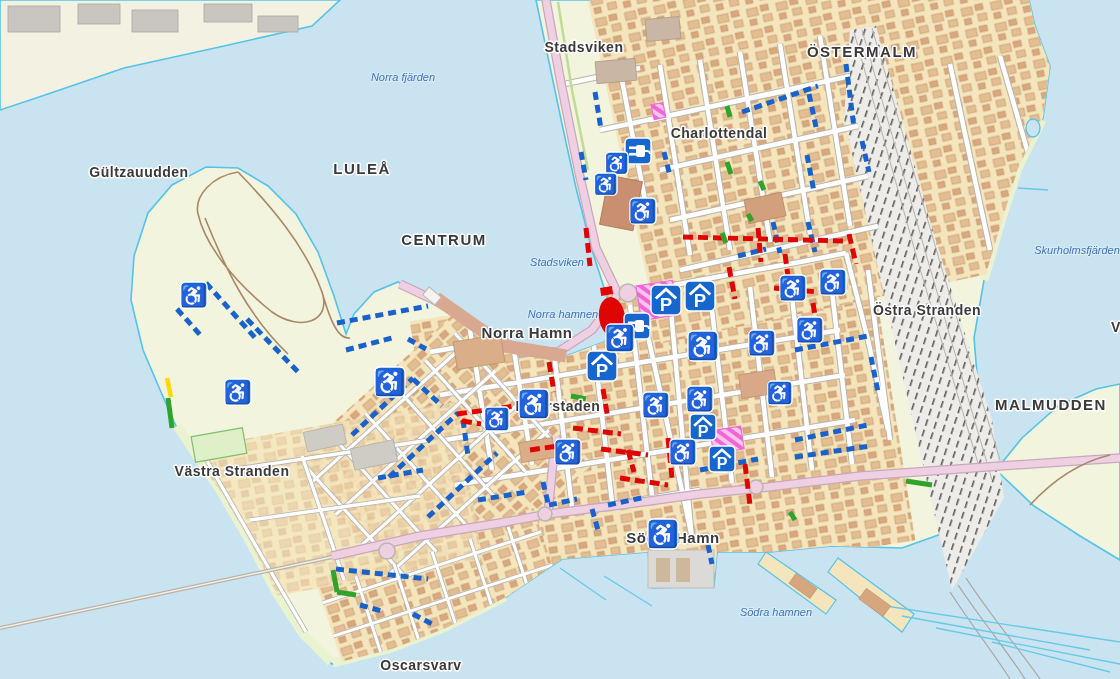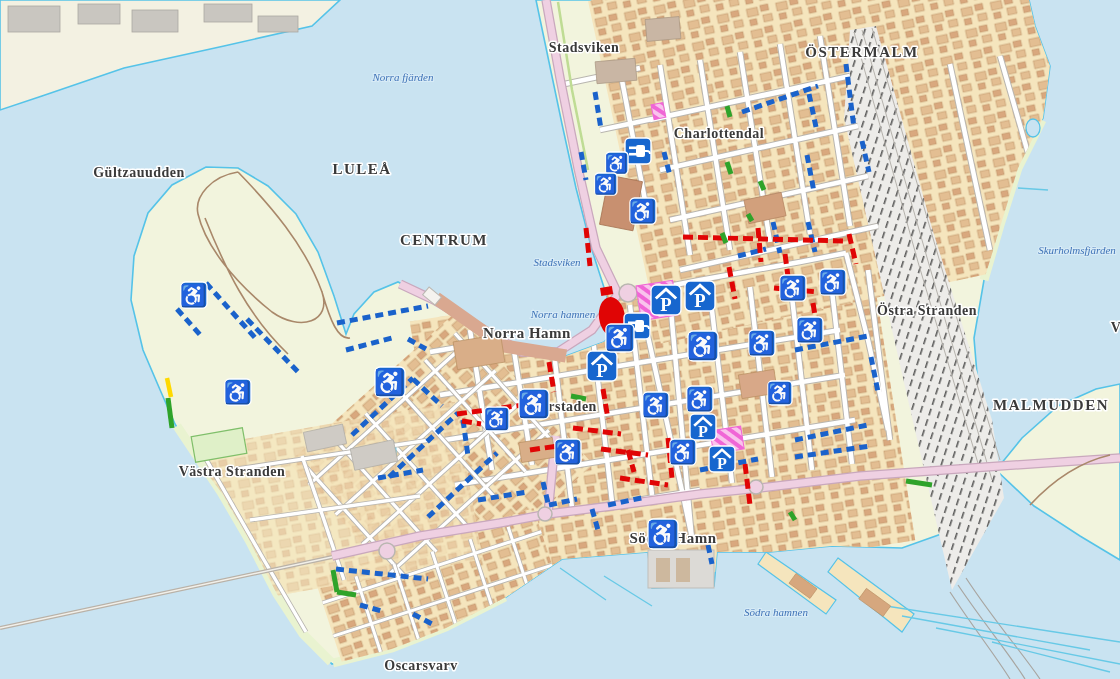--- a/index.html
+++ b/index.html
@@ -1,17 +1,17 @@
 <!DOCTYPE html>
 <html style="--water: #C9E3F1; --coast: #55C3E8; --land: #F2F4DD; --land_pale: #F3F1E2; --urban: #F5E5BD; --building: #E3BE92; --building2: #D9A87E; --building_edge: #BE9569; --road: #FFFFFF; --casing: #B9B6B0; --pink_road: #EFD0E2; --pink_case: #C9A8BD; --rail_bg: #EDECE9; --park_path: #A9886A; --icon_blue: #1766CE; --seg_blue: #1A62CB; --seg_red: #E00505; --seg_green: #2FA32A; --seg_yellow: #FFD900; --magenta: #F066D6; --magenta_bg: #F9C3EC; --label_dark: #3A3A3A; --label_water: #3F73B7;"><head>
 <meta charset="utf-8">
 <style>
   html,body{margin:0;padding:0;background:#9fb6c4;}
   .stage{position:relative;width:1120px;height:679px;overflow:hidden;
-         font-family:Liberation Serif, serif;background:var(--water,#C9E3F1);}
+         font-family:Liberation Sans, sans-serif;background:var(--water,#C9E3F1);}
   svg{position:absolute;left:0;top:0;display:block;}
   .coast{stroke:var(--coast);stroke-width:1.6;fill:var(--land);}
   .lbl{font-weight:bold;fill:var(--label_dark);stroke:#ffffff;stroke-width:3px;
        paint-order:stroke;stroke-linejoin:round;}
   .wlbl{font-style:italic;fill:var(--label_water);stroke:#d9ecf7;stroke-width:2px;
         paint-order:stroke;}
   .pb{fill:var(--building);stroke:var(--building_edge);stroke-width:.6;}
   .pb2{fill:var(--building2);stroke:var(--building_edge);stroke-width:.6;}
   .casing{stroke:var(--casing);fill:none;}
   .roadfill{stroke:var(--road);fill:none;}

